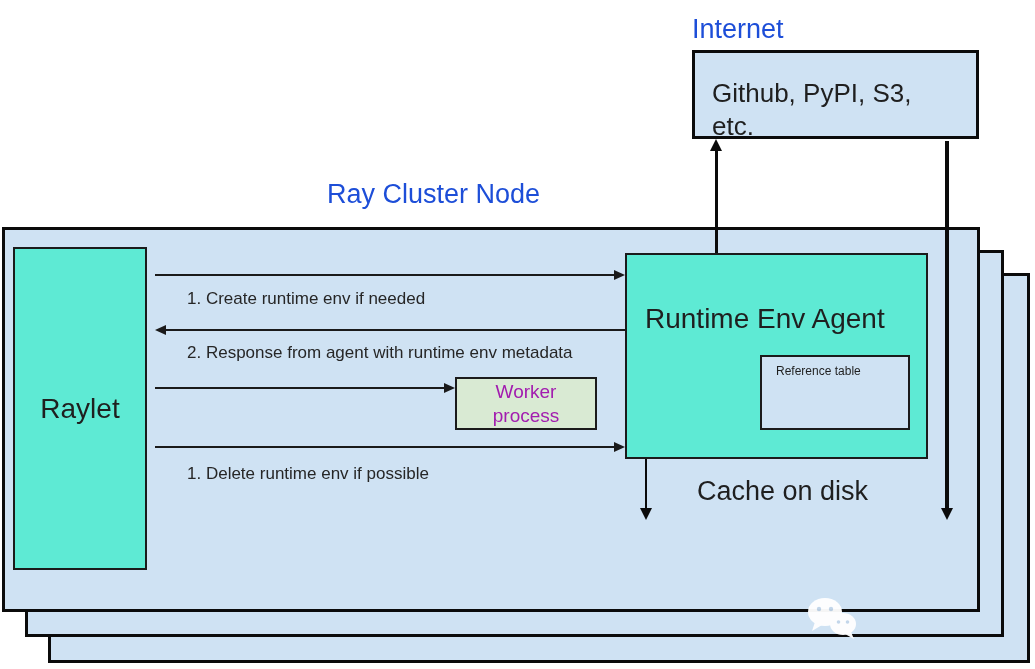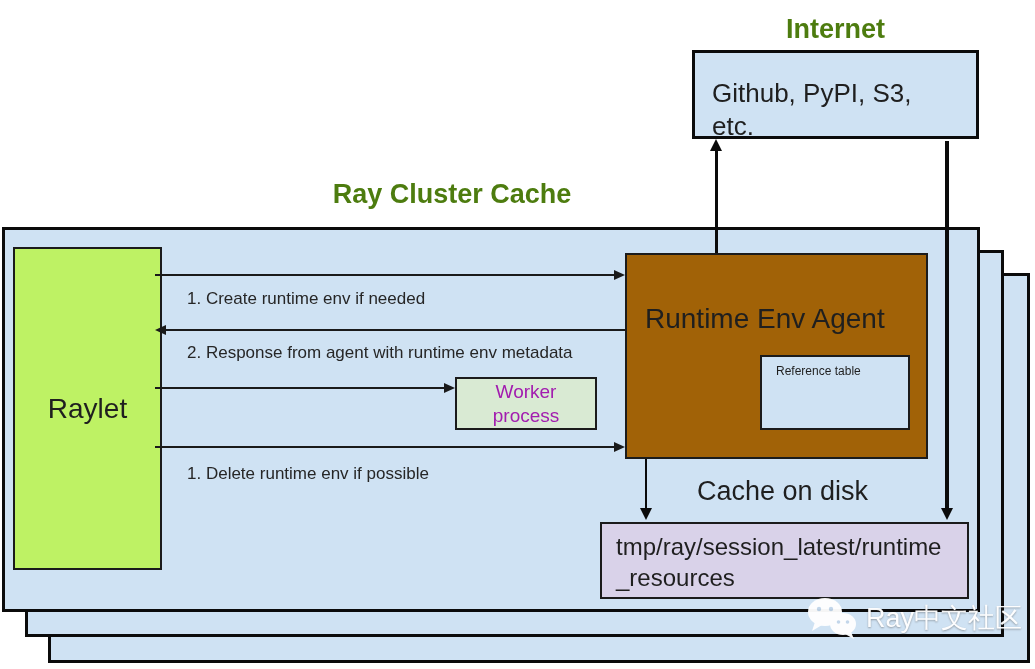--- a/index.html
+++ b/index.html
@@ -20,25 +20,25 @@
     background: #cfe2f3;
     border: 3px solid #0b0b0b;
   }
   .layer-back   { left: 48px; top: 273px; width: 982px; height: 390px; }
   .layer-middle { left: 25px; top: 250px; width: 979px; height: 387px; }
   .layer-front  { left: 2px;  top: 227px; width: 978px; height: 385px; }
 
   
   .box { position: absolute; border: 2px solid #1b1b1b; }
 
-  .raylet-box { left: 13px; top: 247px; width: 149px; height: 323px;
-                background: #bef264; display: flex; align-items: center; justify-content: center; }
+  .raylet-box { left: 13px; top: 247px; width: 134px; height: 323px;
+                background: #5eead4; display: flex; align-items: center; justify-content: center; }
   .raylet-label { font-size: 28px; color: #1f1f1f; }
 
-  .agent-box { left: 625px; top: 253px; width: 303px; height: 206px; background: #a16207; }
+  .agent-box { left: 625px; top: 253px; width: 303px; height: 206px; background: #5eead4; }
   .agent-label { position: absolute; left: 18px; top: 48px; font-size: 28px; color: #1f1f1f; }
 
   .reference-box { position: absolute; left: 760px; top: 355px; width: 150px; height: 75px;
                    background: #cfe2f3; border: 2px solid #1b1b1b; }
   .reference-label { display: block; width: 112px; margin: 7px 0 0 14px;
                      font-size: 12px; line-height: 1.3; color: #1f1f1f; }
 
   .worker-box { left: 455px; top: 377px; width: 142px; height: 53px;
                 background: #d9ead3; display: flex; align-items: center; justify-content: center;
                 text-align: center; }
@@ -48,21 +48,21 @@
                 background: #cfe2f3; border: 3px solid #0b0b0b; }
   .github-label { display: block; width: 240px; margin: 24px 0 0 17px;
                   font-size: 26px; line-height: 1.28; color: #1f1f1f; }
 
   .cache-box { left: 600px; top: 522px; width: 369px; height: 77px; background: #d9d2e9; }
   .cache-path-label { display: block; width: 330px; margin: 7px 0 0 14px;
                       font-size: 24px; line-height: 1.3; color: #1f1f1f;
                       overflow-wrap: anywhere; }
 
   
-  .title { position: absolute; font-weight: 700; color: #4d7c0f; text-align: center; }
+  .title { position: absolute; font-weight: 400; color: #1d4ed8; text-align: left; }
   .internet-title { left: 692px; top: 14px; width: 287px; font-size: 27px; }
   .cluster-title  { left: 327px; top: 179px; width: 250px; font-size: 27px; }
   .cache-title { position: absolute; left: 660px; top: 476px; width: 245px;
                  text-align: center; font-size: 27px; color: #1f1f1f; }
 
   
   .step-label { position: absolute; left: 187px; font-size: 17px; color: #262626; }
   .step-1 { top: 289px; }
   .step-2 { top: 343px; }
   .step-3 { top: 401px; }
@@ -91,21 +91,21 @@
 </head>
 <body>
 
 <div class="canvas">
 
   <div class="layer layer-back"></div>
   <div class="layer layer-middle"></div>
   <div class="layer layer-front"></div>
 
   <div class="title internet-title">Internet</div>
-  <div class="title cluster-title">Ray Cluster Cache</div>
+  <div class="title cluster-title">Ray Cluster Node</div>
 
   <div class="box github-box">
     <span class="github-label">Github, PyPI, S3, etc.</span>
   </div>
 
   <div class="box raylet-box">
     <span class="raylet-label">Raylet</span>
   </div>
 
   <div class="box agent-box">
@@ -137,31 +137,27 @@
   <div class="vline" style="left:715px; top:150px; width:3px; height:103px;"></div>
   <div class="head head-up" style="left:710px; top:139px;"></div>
 
   <div class="vline" style="left:945px; top:141px; width:4px; height:369px;"></div>
   <div class="head head-down" style="left:941px; top:508px;"></div>
 
   <div class="vline" style="left:645px; top:459px; width:2px; height:51px;"></div>
   <div class="head head-down" style="left:640px; top:508px;"></div>
 
   <div class="cache-title">Cache on disk</div>
-  <div class="box cache-box">
-    <span class="cache-path-label">tmp/ray/session_latest/runtime_resources</span>
-  </div>
 
   <div class="watermark">
     <svg class="wechat-icon" viewBox="0 0 52 44">
       <ellipse cx="19" cy="16" rx="17" ry="14" fill="#ffffff"></ellipse>
       <polygon points="9,26 6,35 16,29" fill="#ffffff"></polygon>
       <circle cx="13" cy="13" r="2.2" fill="#c3d6ea"></circle>
       <circle cx="25" cy="13" r="2.2" fill="#c3d6ea"></circle>
       <ellipse cx="37" cy="28" rx="13" ry="11" fill="#ffffff"></ellipse>
       <polygon points="45,36 48,43 39,38" fill="#ffffff"></polygon>
       <circle cx="32.5" cy="26" r="1.8" fill="#c3d6ea"></circle>
       <circle cx="41.5" cy="26" r="1.8" fill="#c3d6ea"></circle>
     </svg>
-    <span class="watermark-text">Ray中文社区</span>
   </div>
 
 </div>
 
 </body></html>

